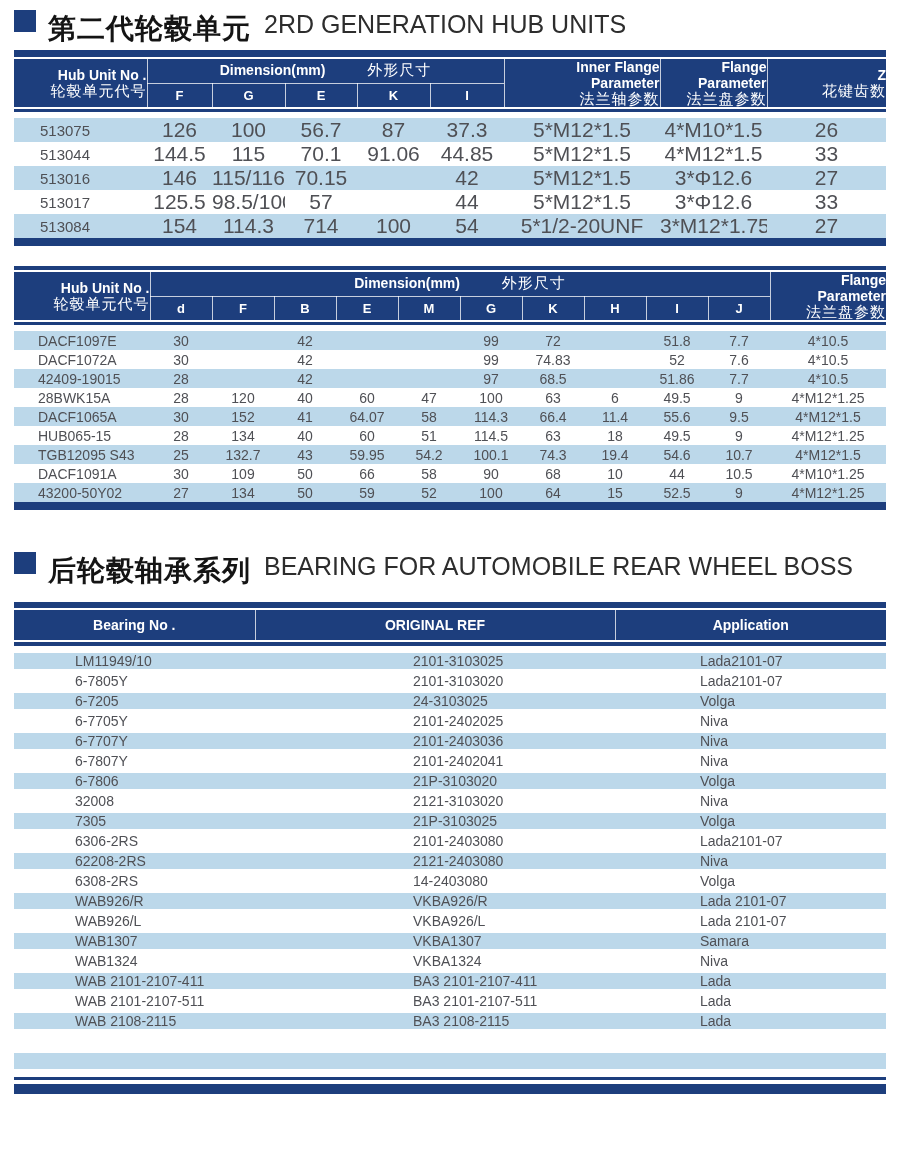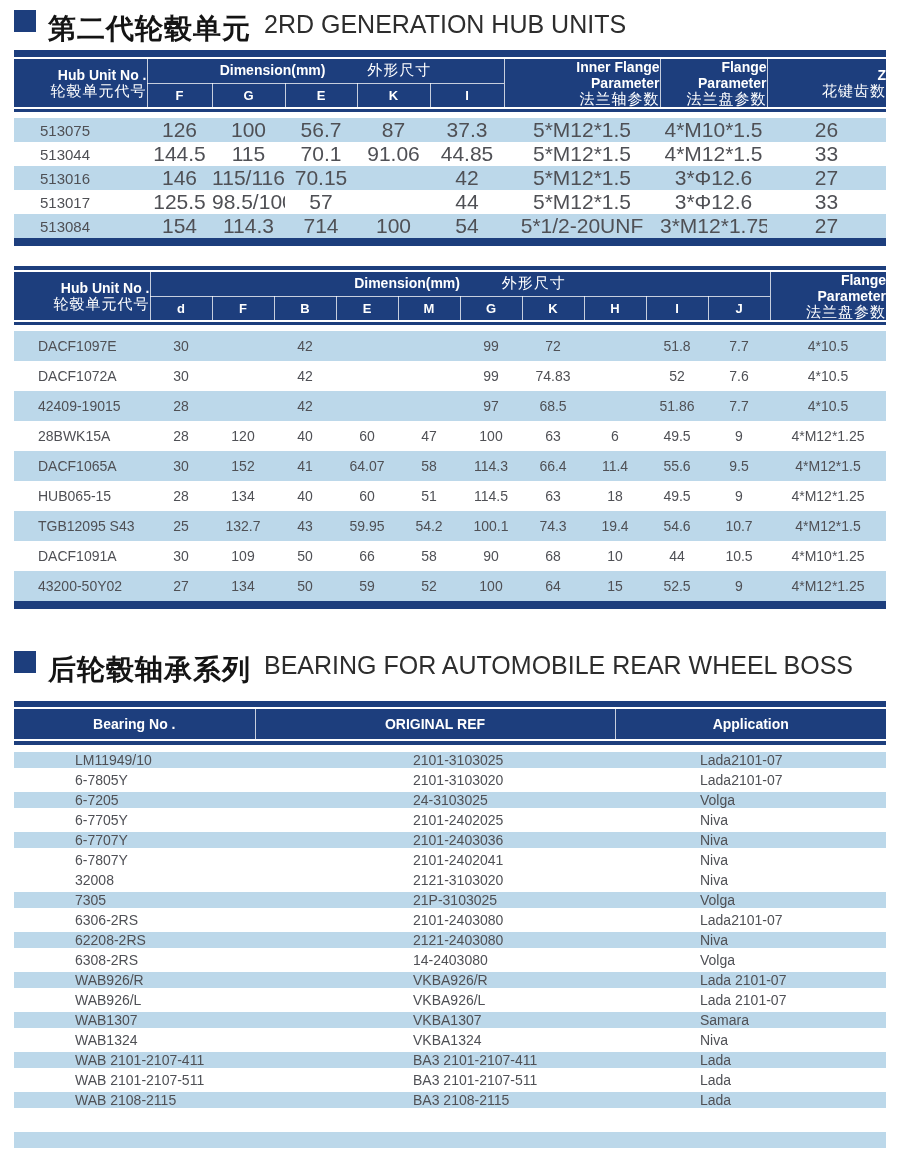--- a/index.html
+++ b/index.html
@@ -50,21 +50,21 @@
   .t3h tr { height:30px; }
   .subth { font-size:13px; font-weight:bold; }
   .prewrap { white-space:pre-wrap; }
 
   
   tbody td {
     color:var(--bodytx); font-size:14px; text-align:center;
     vertical-align:middle; white-space:nowrap; overflow:hidden;
   }
   .t1b tr { height:22px; }
-  .t2b tr { height:30px; }
+  .t2b tr { height:19px; }
   .t3b tr { height:20px; }
   .t1b td:first-child { text-align:left; padding-left:26px; font-size:15px; }
   .t1b td { font-size:21px; }
   .t2b td:first-child { text-align:left; padding-left:24px; }
   .t1b tr.lb td, .t2b tr.lb td { background:var(--lblue); }
 
   .t3b td { text-align:left; }
   .t3b td:nth-child(1) { padding-left:61px; }
   .t3b td:nth-child(2) { padding-left:158px; }
   .t3b td:nth-child(3) { padding-left:85px; }
@@ -464,20 +464,25 @@
           <tr class="lb">
             <td>6-7707Y</td>
             <td>2101-2403036</td>
             <td>Niva</td>
           </tr>
           <tr class="wh">
             <td>6-7807Y</td>
             <td>2101-2402041</td>
             <td>Niva</td>
           </tr>
+          <tr class="lb">
+            <td>6-7806</td>
+            <td>21P-3103020</td>
+            <td>Volga</td>
+          </tr>
           <tr class="wh">
             <td>32008</td>
             <td>2121-3103020</td>
             <td>Niva</td>
           </tr>
           <tr class="lb">
             <td>7305</td>
             <td>21P-3103025</td>
             <td>Volga</td>
           </tr>

